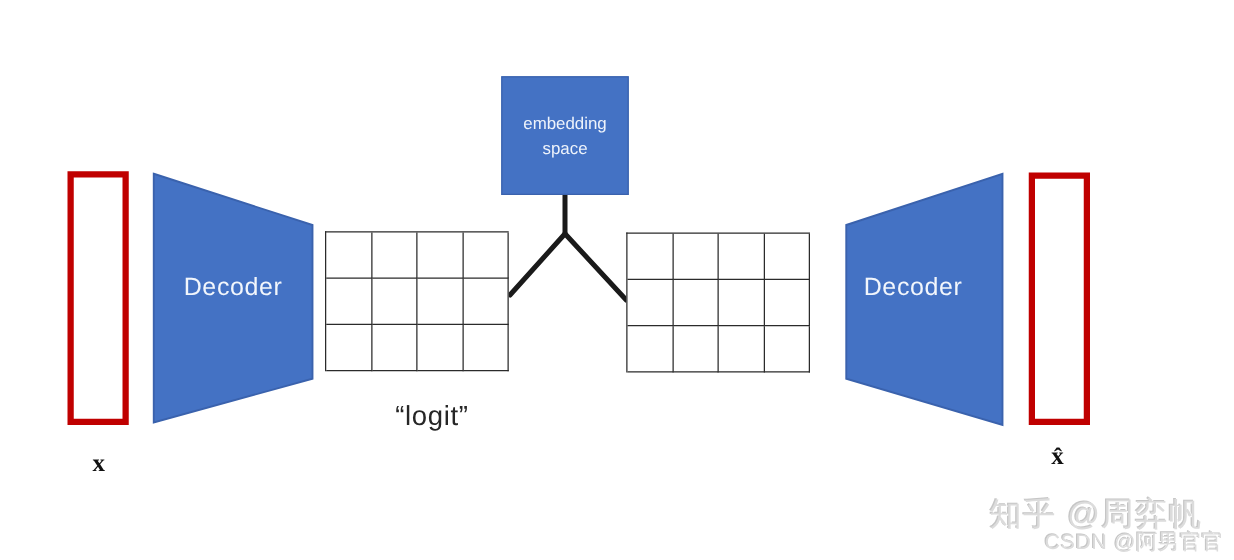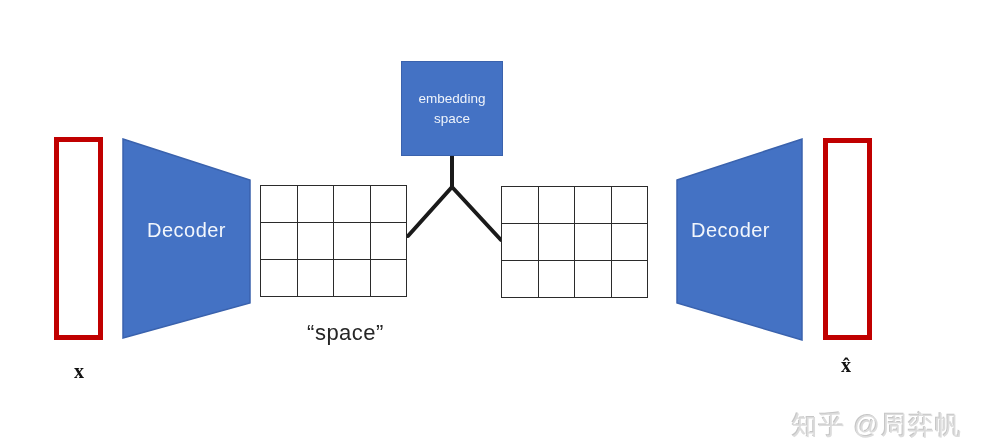--- a/index.html
+++ b/index.html
@@ -80,21 +80,21 @@
     text-align:center;
   }
   .math-label.input{left:44px;top:360px;width:70px;}
   .math-label.output{left:811px;top:354px;width:70px;}
   .watermark{
     position:absolute;
     color:var(--watermark-gray);
     text-shadow:1px 1px 0 #ffffff,-1px -1px 0 #c6c6c6;
     white-space:nowrap;
   }
-  .watermark.zhihu{right:25px;top:408px;font-size:26px;letter-spacing:1px;}
+  .watermark.zhihu{right:25px;top:394px;font-size:26px;letter-spacing:1px;}
   .watermark.csdn{right:8px;top:422px;font-size:17px;letter-spacing:0.5px;}
 </style>
 </head>
 <body>
 
 <div class="canvas">
 
   <svg class="shapes-layer" viewBox="0 0 987 448" xmlns="http://www.w3.org/2000/svg" aria-hidden="true">
     <polygon class="trapezoid" points="123,139 250,180 250,303 123,338"></polygon>
     <polygon class="trapezoid" points="677,180 802,139 802,340 677,303"></polygon>
@@ -135,20 +135,21 @@
       <div class="cell"></div>
       <div class="cell"></div>
       <div class="cell"></div>
       <div class="cell"></div>
       <div class="cell"></div>
       <div class="cell"></div>
       <div class="cell"></div>
       <div class="cell"></div>
     </div>
 
-  <div class="grid-caption logit">“space”</div>
+  <div class="grid-caption logit">“logit”</div>
 
   <div class="math-label input">x</div>
   <div class="math-label output">x̂</div>
 
   <div class="watermark zhihu">知乎 @周弈帆</div>
+  <div class="watermark csdn">CSDN @阿男官官</div>
 
 </div>
 
 </body></html>

